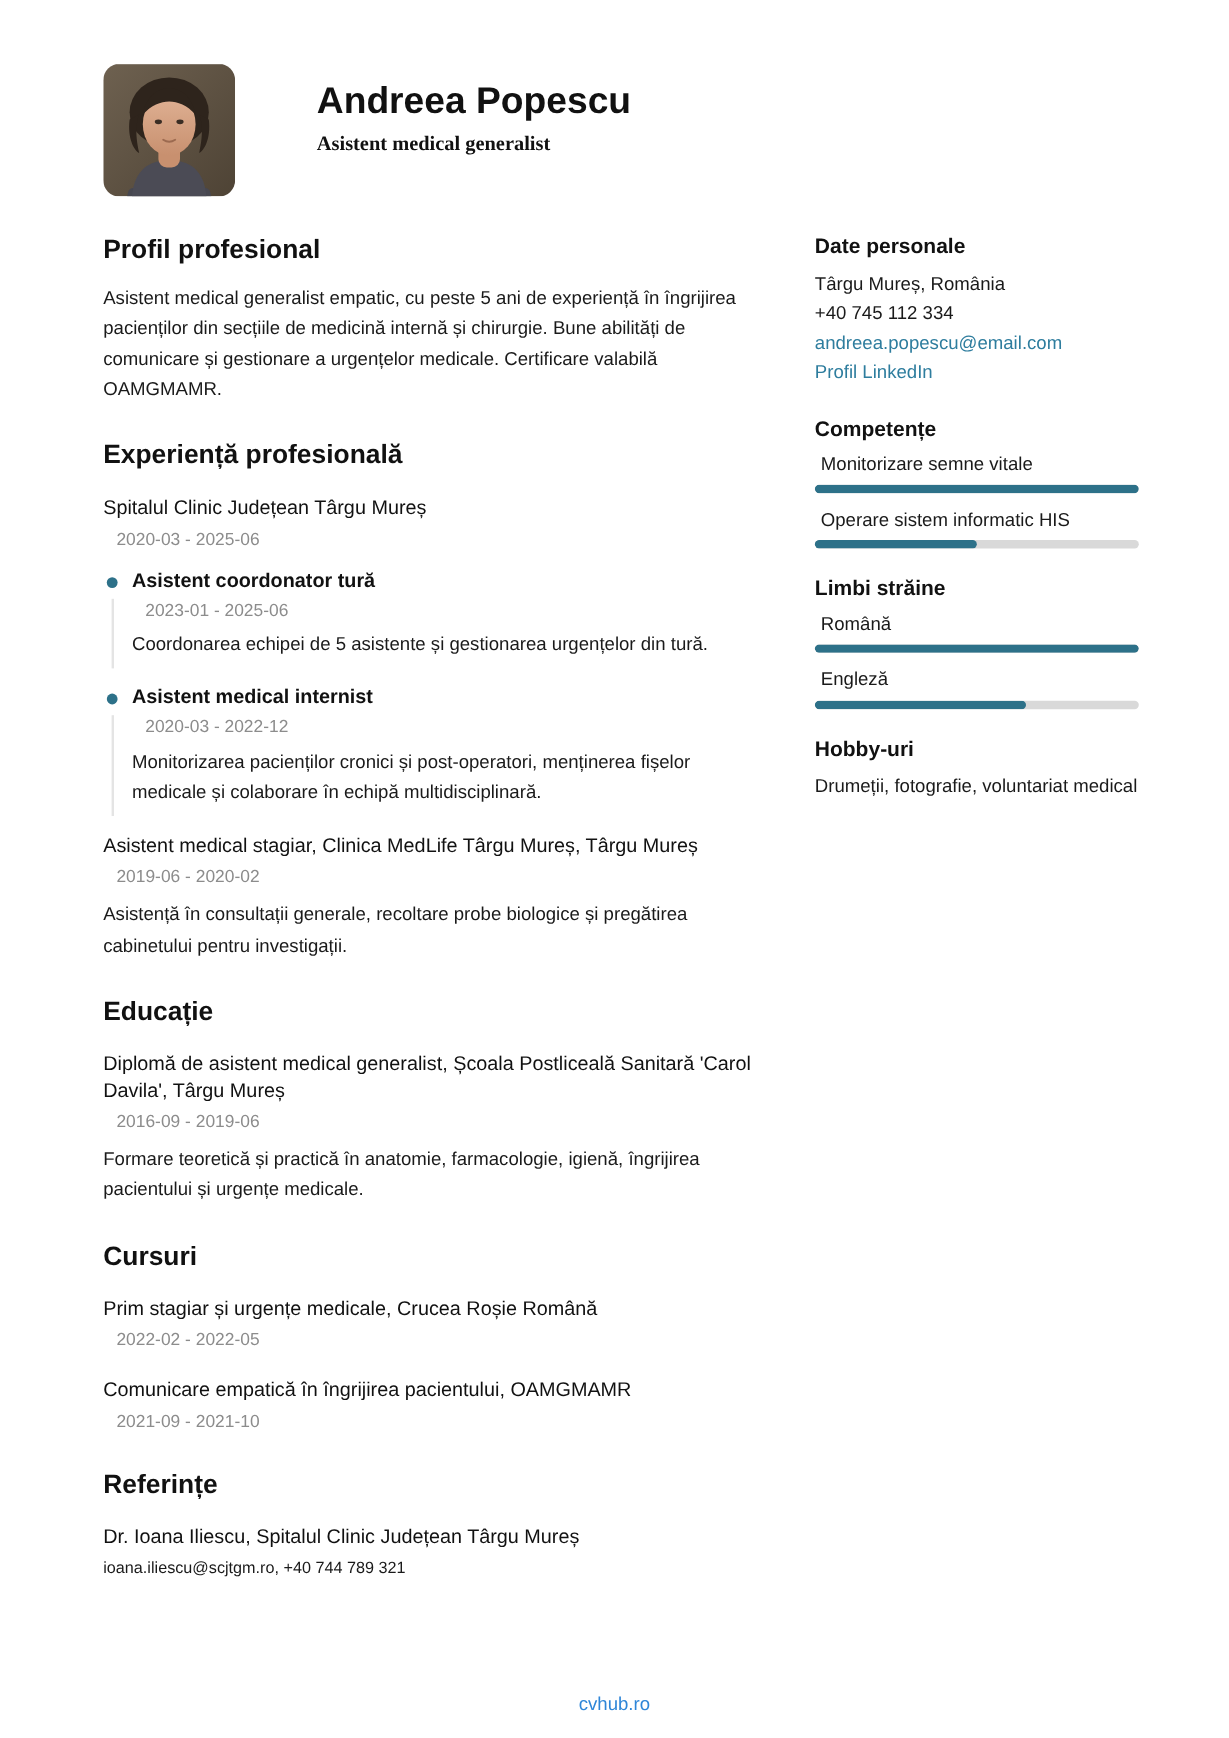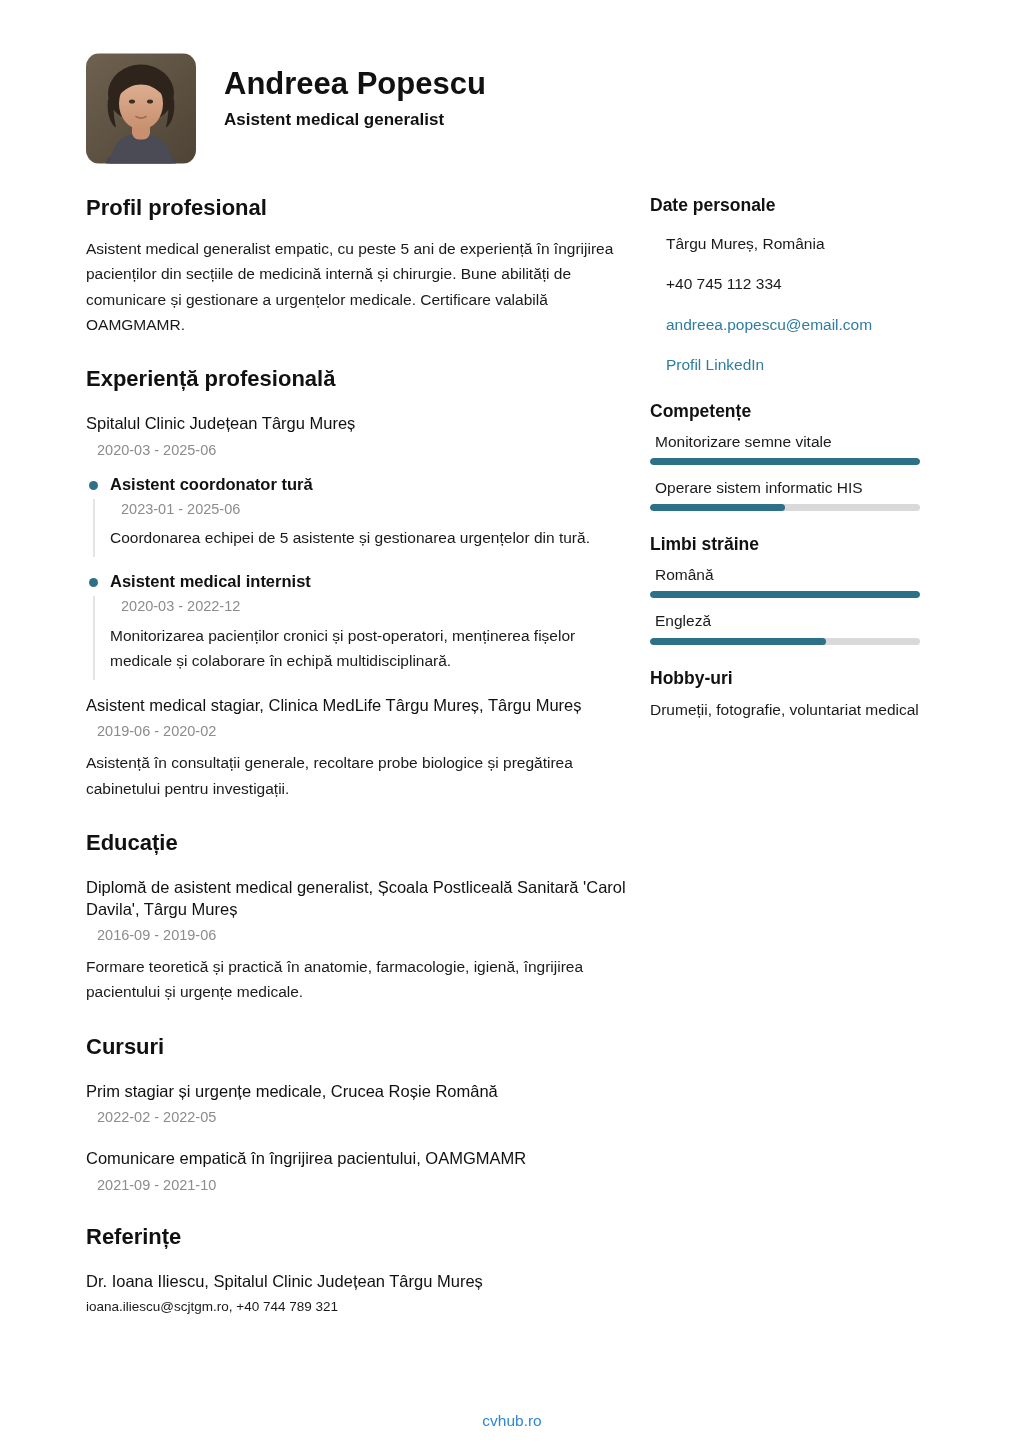--- a/index.html
+++ b/index.html
@@ -16,25 +16,25 @@
   body{
     width:1024px;height:1448px;position:relative;background:#ffffff;
     font-family:"Liberation Sans",sans-serif;color:var(--text);
     -webkit-font-smoothing:antialiased;
   }
   .page{padding:53px 94px 0 86px;}
   
   .header{display:flex;align-items:flex-start;gap:28px;margin-bottom:31px;}
   .photo{width:110px;height:111px;border-radius:14px;overflow:hidden;flex:none;}
   .photo svg{display:block;width:100%;height:100%;}
-  .header-text{padding-top:14px;}
+  .header-text{padding-top:14px;margin-left:40px;}
   h1{margin:0 0 9px;font-size:31px;line-height:1.1;font-weight:bold;color:#111;}
-  .subtitle{font-size:17px;font-weight:bold;color:#111;}
-  
-  .columns{display:flex;gap:24px;align-items:flex-start;}
+  .subtitle{font-size:17px;font-weight:bold;color:#111;font-family:Liberation Serif, serif;}
+  
+  .columns{display:flex;gap:53px;align-items:flex-start;}
   .main{width:540px;flex:none;}
   .sidebar{width:270px;flex:none;}
   
   h2{font-size:22px;font-weight:bold;color:#111;margin:29px 0 15px;}
   section.first h2{margin-top:0;}
   .body-text{font-size:15.5px;line-height:1.63;margin:0;}
   .entry{margin-bottom:4px;}
   .entry-title{font-size:16.5px;font-weight:normal;line-height:1.32;margin:21px 0 6px;color:#111;}
   .date{font-size:14.5px;color:var(--date);margin:0 11px 9px;line-height:1.3;}
   .role{position:relative;padding-left:24px;margin:15px 0 21px;}
@@ -45,21 +45,21 @@
   .role::after{
     content:"";position:absolute;left:7px;top:24px;bottom:-6px;width:2px;background:var(--rail);
   }
   .role-title{font-size:16.5px;font-weight:bold;color:#111;margin:0 0 6px;}
   .role .date{margin-bottom:8px;}
   .role .body-text{line-height:1.6;}
   .ref-contact{font-size:13.5px;margin:0;color:#1a1a1a;}
   
   .sidebar h3{font-size:17.5px;font-weight:bold;color:#111;margin:0 0 10px;}
   .sidebar section{margin-bottom:23px;}
-  .contact-line{font-size:15.5px;line-height:1.58;margin:16px;}
+  .contact-line{font-size:15.5px;line-height:1.58;margin:0;}
   a.link{color:var(--link);text-decoration:none;cursor:pointer;}
   .skill{margin-bottom:13px;}
   .skill-label{font-size:15.5px;padding-left:5px;margin:0 0 6px;line-height:1.3;}
   .bar-track{height:7px;border-radius:4px;background:var(--track);overflow:hidden;}
   .bar-fill{height:100%;border-radius:4px;background:var(--accent);width:0;}
   .hobby-text{font-size:15.5px;line-height:1.45;margin:0;}
   
   .footer{position:absolute;left:0;right:0;bottom:18px;text-align:center;}
   .footer a{color:var(--footer-link);font-size:15.5px;text-decoration:none;cursor:pointer;}
 </style>

